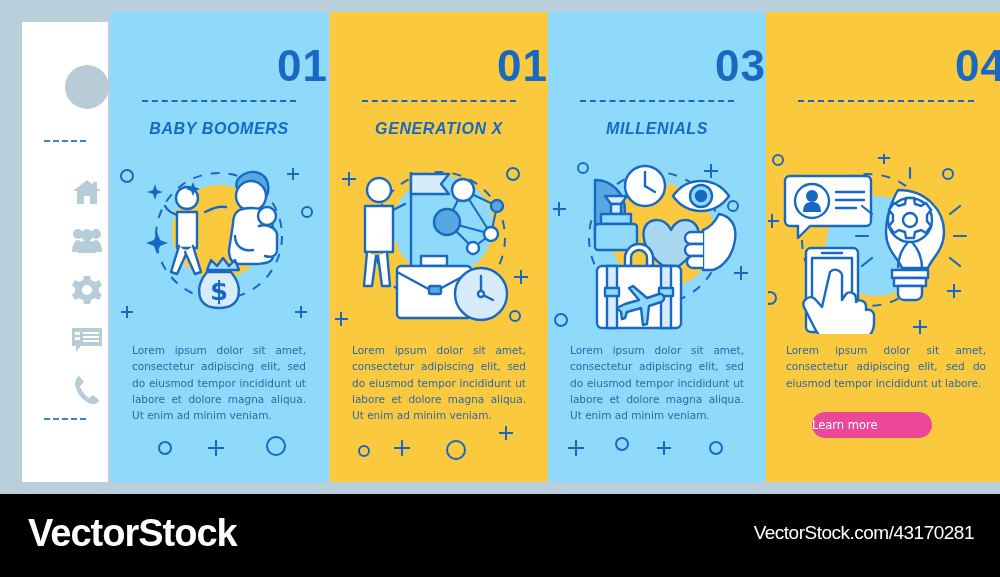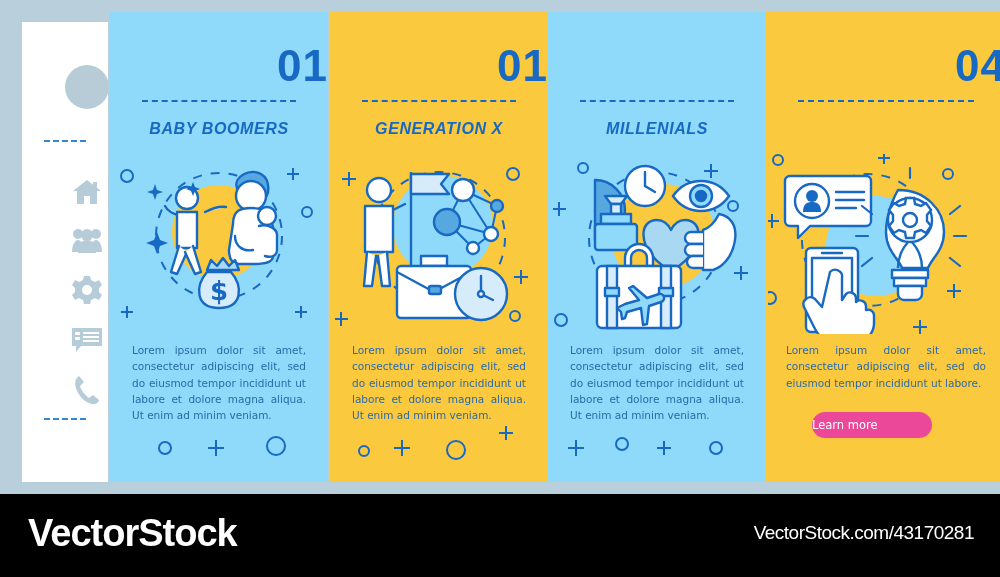--- a/index.html
+++ b/index.html
@@ -340,20 +340,21 @@
           <circle cx="34" cy="27" r="5"></circle>
           <path d="M72 16 v16 M64 24 h16"></path>
           <circle cx="126" cy="26" r="9"></circle>
           <path d="M176 2 v14 M169 9 h14"></path>
         </g>
       </svg>
     </div>
   </div>
 
   <div class="card" id="card2">
+    <div class="card-num">03</div>
     <div class="card-rule"></div>
     <div class="card-title">MILLENIALS</div>
 
     <div class="illus">
       <svg viewBox="0 0 208 180">
         <circle cx="110" cy="82" r="52" fill="#fbc93d"></circle>
         <circle cx="102" cy="84" r="66" fill="none" stroke="#1769c3" stroke-width="2" stroke-dasharray="9 9"></circle>
 
         <path d="M42 26 A30 30 0 0 1 42 86 Z" fill="#57a8e0" stroke="#1769c3" stroke-width="2.4" stroke-linejoin="round"></path>
 

